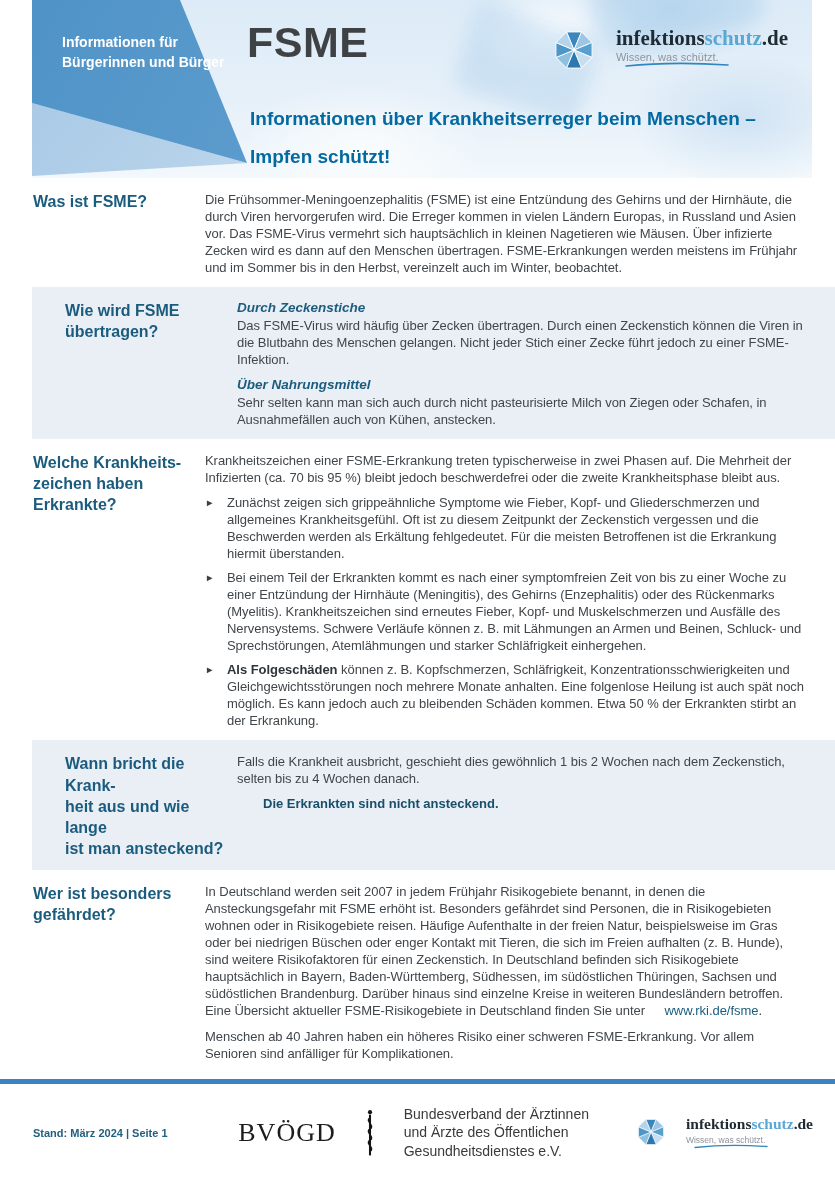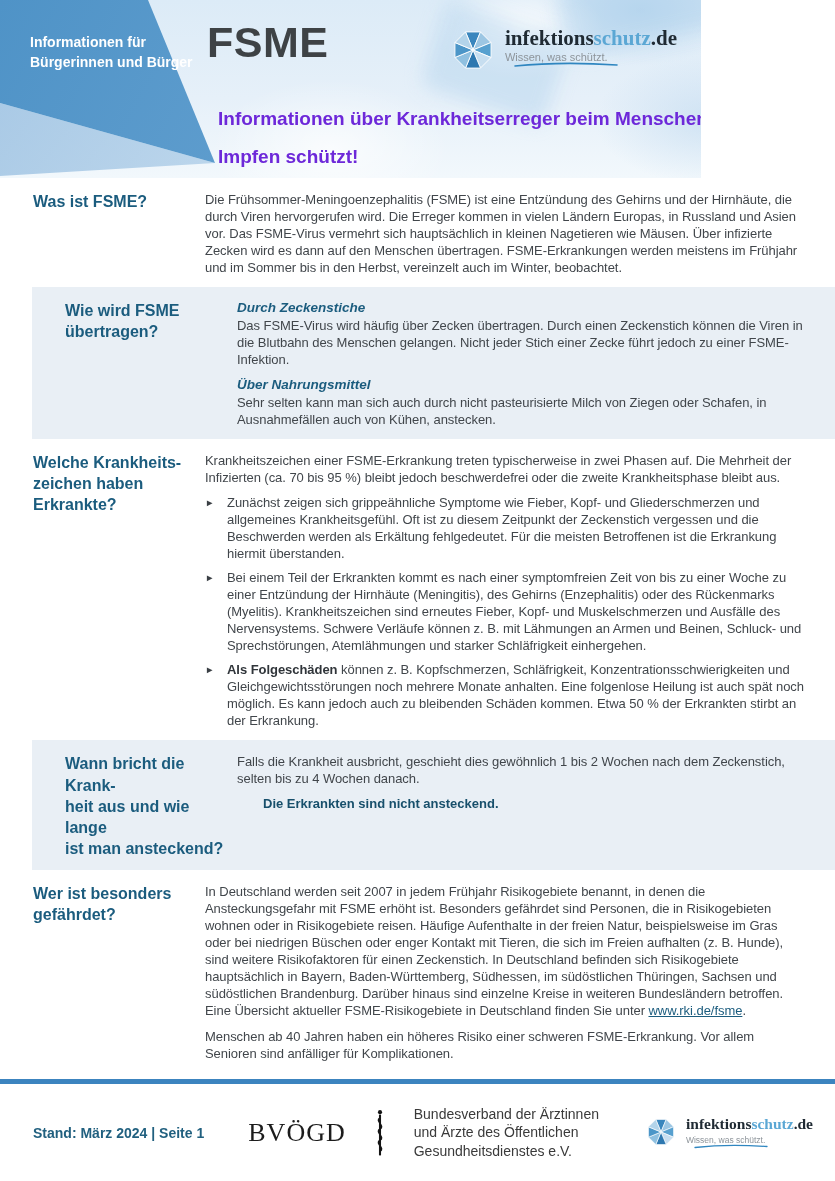--- a/index.html
+++ b/index.html
@@ -4,21 +4,21 @@
 <style>
   * { margin:0; padding:0; box-sizing:border-box; }
   html,body { background:#ffffff; }
   body { font-family:"Liberation Sans", sans-serif; }
   .page {
     position:relative; width:835px; height:1181px; margin:0 auto;
     background:#ffffff; overflow:hidden;
   }
 
   
-  .header { position:relative; width:701px; height:178px; overflow:hidden; }
+  .header { position:relative; width:780px; height:178px; overflow:hidden;margin-left:32px; }
   .sky {
     position:absolute; inset:0;
     background:
       radial-gradient(120px 70px at 520px 30px, rgba(255,255,255,0.85), transparent 70%),
       radial-gradient(160px 90px at 710px 120px, rgba(186,214,238,0.55), transparent 72%),
       radial-gradient(170px 100px at 330px 150px, rgba(255,255,255,0.70), transparent 70%),
       radial-gradient(140px 80px at 640px 10px, rgba(168,205,234,0.50), transparent 70%),
       linear-gradient(180deg, #dcebf7 0%, #e6f0f9 55%, #f2f8fc 100%);
   }
   .sky-shape { position:absolute; background:rgba(160,200,232,0.35); filter:blur(9px); }
@@ -28,25 +28,25 @@
     position:absolute; inset:0;
     clip-path:polygon(0 0, 148px 0, 215px 163px, 0 103px);
     background:linear-gradient(118deg, #4f93c7 0%, #5d9ccd 38%, #8ab8de 72%, #c2dbee 100%);
   }
   .wedge-light {
     position:absolute; inset:0;
     clip-path:polygon(0 103px, 215px 163px, 0 176px);
     background:linear-gradient(100deg, rgba(148,188,223,0.75), rgba(205,227,243,0.55));
   }
   .badge { position:absolute; left:30px; top:32px; color:#ffffff; font-weight:bold; font-size:14px; line-height:1.45; }
-  .doc-title { position:absolute; left:207px; top:18px; font-size:43px; font-weight:bold; color:#3e4245; letter-spacing:0.5px; }
-  .subtitle { position:absolute; left:218px; top:100px; width:580px; font-size:19px; font-weight:bold; color:#6d28d9; line-height:2.0; }
-
-  
-  .brand { display:flex; align-items:flex-start; gap:9px; }
+  .doc-title { position:absolute; left:215px; top:18px; font-size:43px; font-weight:bold; color:#3e4245; letter-spacing:0.5px; }
+  .subtitle { position:absolute; left:218px; top:100px; width:580px; font-size:19px; font-weight:bold; color:#0369a1; line-height:2.0; }
+
+  
+  .brand { display:flex; align-items:flex-start; gap:19px; }
   .brand-hdr { position:absolute; right:24px; top:27px; }
   .brand-text { display:flex; flex-direction:column; }
   .wordmark { font-family:"Liberation Serif", serif; font-weight:bold; font-size:21px; color:#1f2a33; line-height:1.05; white-space:nowrap; }
   .wordmark .accent { color:#5ba7d4; }
   .tagline { font-size:11px; color:#8d949a; margin-top:2px; }
   .swoosh { margin-left:6px; margin-top:-1px; }
   .brand-sm .wordmark { font-size:15.5px; }
   .brand-sm .tagline { font-size:8.5px; }
 
   
@@ -58,27 +58,27 @@
   .content p, .content .para { font-size:13px; line-height:1.31; color:#41464b; letter-spacing:-0.05px; }
   .para + .para { margin-top:9px; }
   .subhead { color:#1b5c7e; font-weight:bold; font-style:italic; font-size:13.5px; margin-bottom:2px; }
   .subblock + .subblock { margin-top:9px; }
   .bullets { margin-top:8px; }
   .bullet { display:flex; gap:8px; margin-top:7px; }
   .bullet .marker { flex-shrink:0; font-size:9.5px; color:#3a3f44; padding-top:3px; width:14px; }
   .bullet .btext { font-size:13px; line-height:1.31; color:#41464b; letter-spacing:-0.05px; }
   .bold-lead { font-weight:bold; color:#30353a; }
   .note { margin-top:9px; font-weight:bold; color:#174f6b; font-size:13px;padding-left:26px; }
-  .ext-link { color:#1b5c7e; text-decoration:underline; cursor:pointer; }
+  .ext-link { color:#1b5c7e; cursor:pointer;margin-left:16px; }
 
   
   .footer { position:absolute; left:0; bottom:0; width:835px; }
   .footer-bar { height:5px; background:#3c84bf; }
   .footer-row { height:97px; display:flex; align-items:center; padding:0 22px 0 33px; }
-  .status { font-size:14px; font-weight:bold; color:#21607f; white-space:nowrap; }
+  .status { font-size:11px; font-weight:bold; color:#21607f; white-space:nowrap; }
   .bvoegd { display:flex; align-items:center; gap:26px; margin-left:auto; }
   .bvoegd-acronym { font-family:"Liberation Serif", serif; font-size:26px; color:#1c1c1c; letter-spacing:1px; }
   .bvoegd-lines { font-size:14px; line-height:1.3; color:#3a3a3a; }
   .footer .brand-sm { margin-left:46px; }
 </style>
 </head>
 <body>
 
 <div class="page">
 

